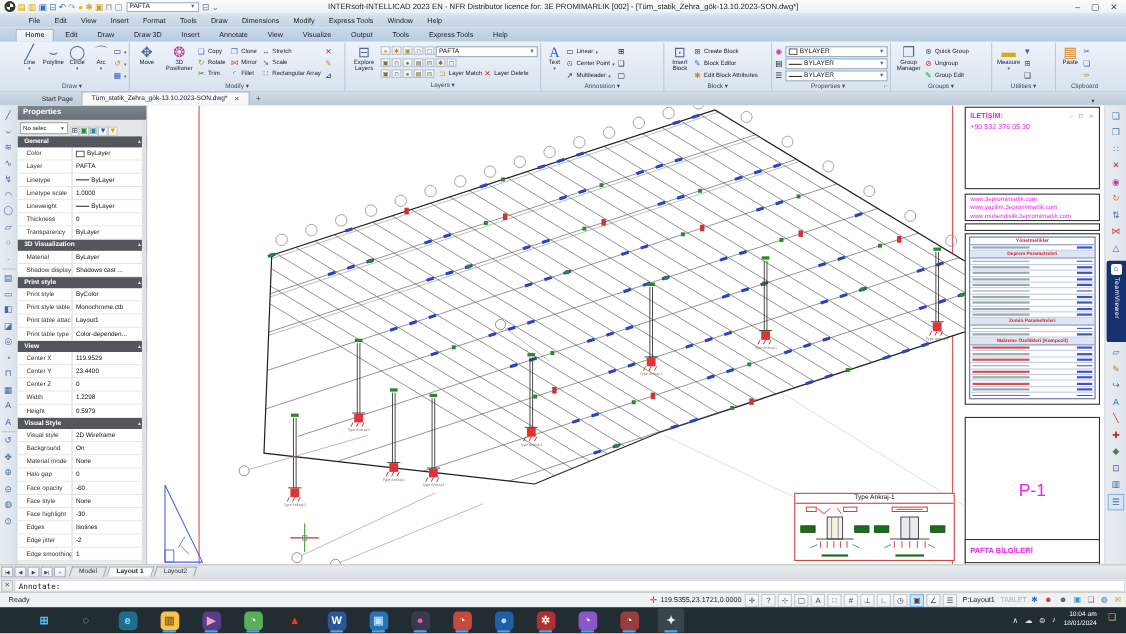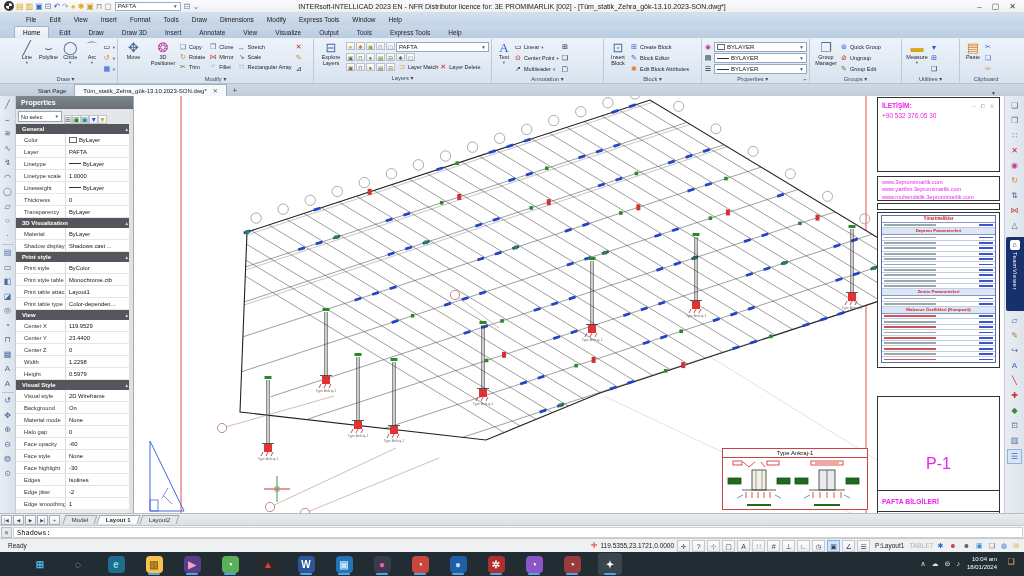--- a/index.html
+++ b/index.html
@@ -87,21 +87,21 @@
   #box-urls { top:80px; height:25px; font-size:5.6px; padding:2px 0 0 4px; line-height:1.3; }
   #box-thin { top:107px; height:7px; }
   #box-table { top:116px; height:156px; padding:2px 3px; }
   #spec-table { border:1px solid #5a6fae; height:148px; overflow:hidden; }
   .spec-title { font-size:4.6px; color:#cc2222; text-align:center; font-weight:bold; line-height:6px; border-bottom:1px solid #8a97c4; }
   .spec-head { font-size:4.4px; color:#cc2222; text-align:center; font-weight:bold; background:#dde6f5; line-height:6px; border-bottom:1px solid #8a97c4; }
   .spec-row { height:5.4px; border-bottom:1px solid #c3cbe4; display:flex; align-items:center; padding:0 2px; }
   .spec-row .lb { height:1.8px; background:#9aa; width:52px; }
   .spec-row .lb.red { background:#cc5555; }
   .spec-row .vb { height:1.8px; background:#3a55c8; width:14px; margin-left:auto; }
-  #box-p1 { top:300px; height:136px; display:flex; align-items:center; justify-content:center; font-size:16px; }
+  #box-p1 { top:283px; height:136px; display:flex; align-items:center; justify-content:center; font-size:16px; }
   #box-pafta { top:394px; height:22px; font-size:6.8px; font-weight:bold; display:flex; align-items:center; padding-left:4px; }
 
   
   #righttools { left:1004px; top:96px; width:20px; height:417px; background:linear-gradient(90deg,#e9edf2,#dde4ec); border-left:1px solid #c2cdd9; display:flex; flex-direction:column; align-items:center; padding-top:3px; }
   .rtool { width:15px; height:15px; font-size:8px; line-height:14px; text-align:center; color:#4a6a9a; }
   #tv-tab { width:18px; height:74px; background:#17306e; border-radius:2px 0 0 2px; margin:3px 0; display:flex; flex-direction:column; align-items:center; padding-top:3px; }
   #tv-tab .tvlogo { width:10px; height:10px; background:#fff; border-radius:2px; color:#17306e; font-size:7px; line-height:10px; text-align:center; font-weight:bold; }
   #tv-tab .tvtext { writing-mode:vertical-rl; font-size:6px; color:#fff; margin-top:2px; letter-spacing:.5px; }
   .rtool-hl { background:#d6e6f8; border:1px solid #8fb4da; }
 
@@ -1209,21 +1209,21 @@
       </span>
     <div id="ltab-strip">
         <span class="ltab"><span>Model</span></span>
         <span class="ltab active"><span>Layout 1</span></span>
         <span class="ltab"><span>Layout2</span></span>
       </div>
   </div>
 
   <div class="abs" id="cmdline">
     <div id="cmd-close">✕</div>
-    <div id="cmd-input"><span>Shadows:</span></div>
+    <div id="cmd-input"><span>Annotate:</span></div>
   </div>
 
   <div class="abs" id="statusbar">
     <span id="status-ready">Ready</span>
     <div id="status-right">
       <span id="coord-cross">✛</span>
       <span>119.5355,23.1721,0.0000</span>
       <span id="status-toggles" style="display:flex;gap:2px">
           <span class="stool">✛</span>
           <span class="stool">?</span>

